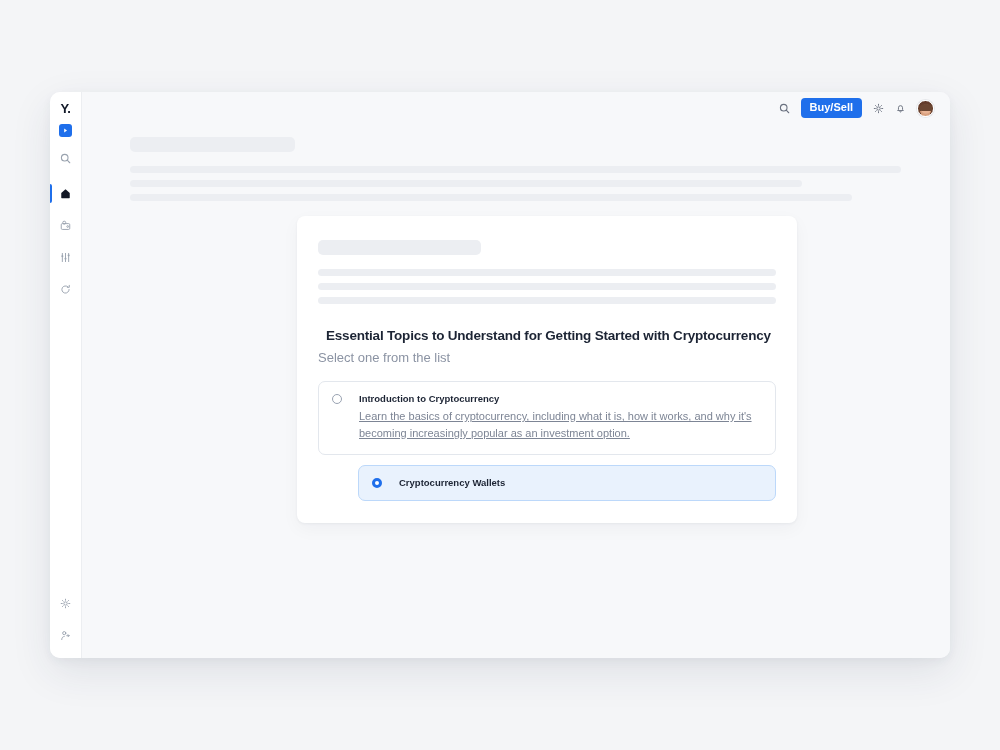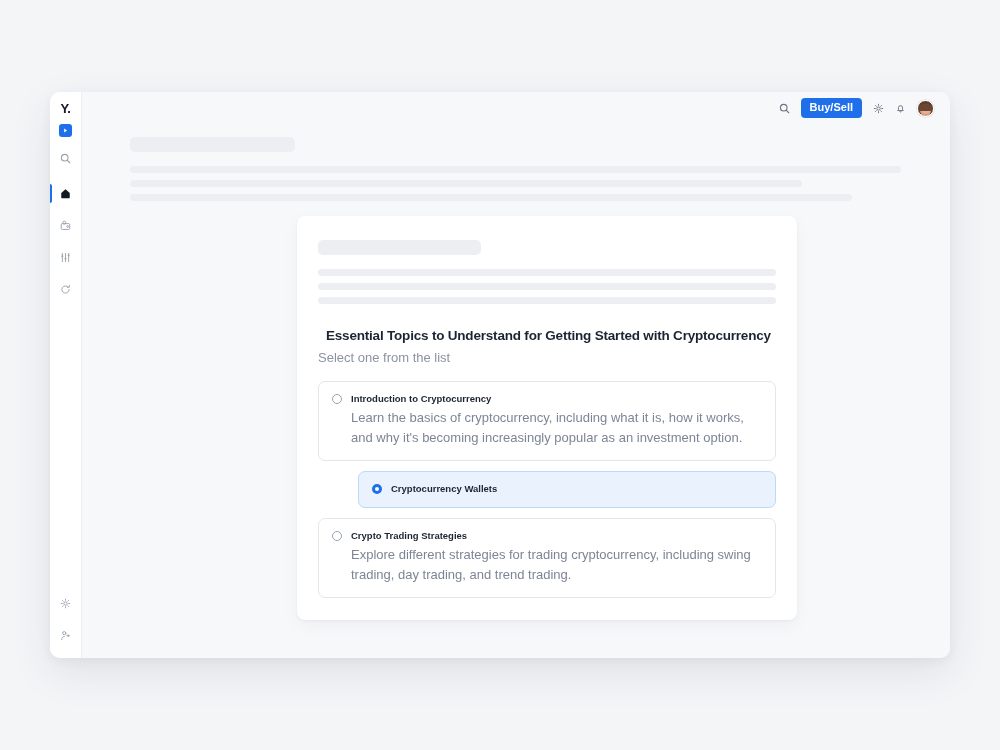--- a/index.html
+++ b/index.html
@@ -204,21 +204,21 @@
     color: #8b93a3;
     margin-top: 5px;
     margin-bottom: 16px;
   }
 
   .options { display: flex; flex-direction: column; gap: 10px; }
 
   .option {
     display: flex;
     align-items: flex-start;
-    gap: 9px;
+    gap: 17px;
     border: 1px solid #e3e7ed;
     border-radius: 7px;
     padding: 11px 13px 12px;
     background: #ffffff;
     cursor: pointer;
   }
   .option.selected {
     background: #e9f2fd;
     border-color: #bcd8fa;
     margin-left: 40px;
@@ -240,24 +240,25 @@
   }
 
   .option-body { flex: 1 1 auto; min-width: 0; }
   .option-title {
     font-size: 9.5px;
     font-weight: bold;
     color: #1c2434;
     line-height: 1.2;
   }
   .option-desc {
-    font-size: 13px;
+    font-size: 11px;
     color: #7d8595;
     line-height: 1.55;
     margin-top: 4px;
+    text-decoration: underline;
   }
 </style>
 </head>
 <body>
 
 <div class="app-window">
 
   <div class="sidebar">
 
     <div class="nav-group-top">
@@ -409,25 +410,18 @@
           </div>
         </div>
 
         <div class="option selected">
           <div class="radio"></div>
           <div class="option-body">
             <div class="option-title">Cryptocurrency Wallets</div>
           </div>
         </div>
 
-        <div class="option">
-          <div class="radio"></div>
-          <div class="option-body">
-            <div class="option-title">Crypto Trading Strategies</div>
-            <div class="option-desc">Explore different strategies for trading cryptocurrency, including swing trading, day trading, and trend trading.</div>
-          </div>
-        </div>
 
       </div>
     </div>
 
   </div>
 </div>
 
 </body></html>

